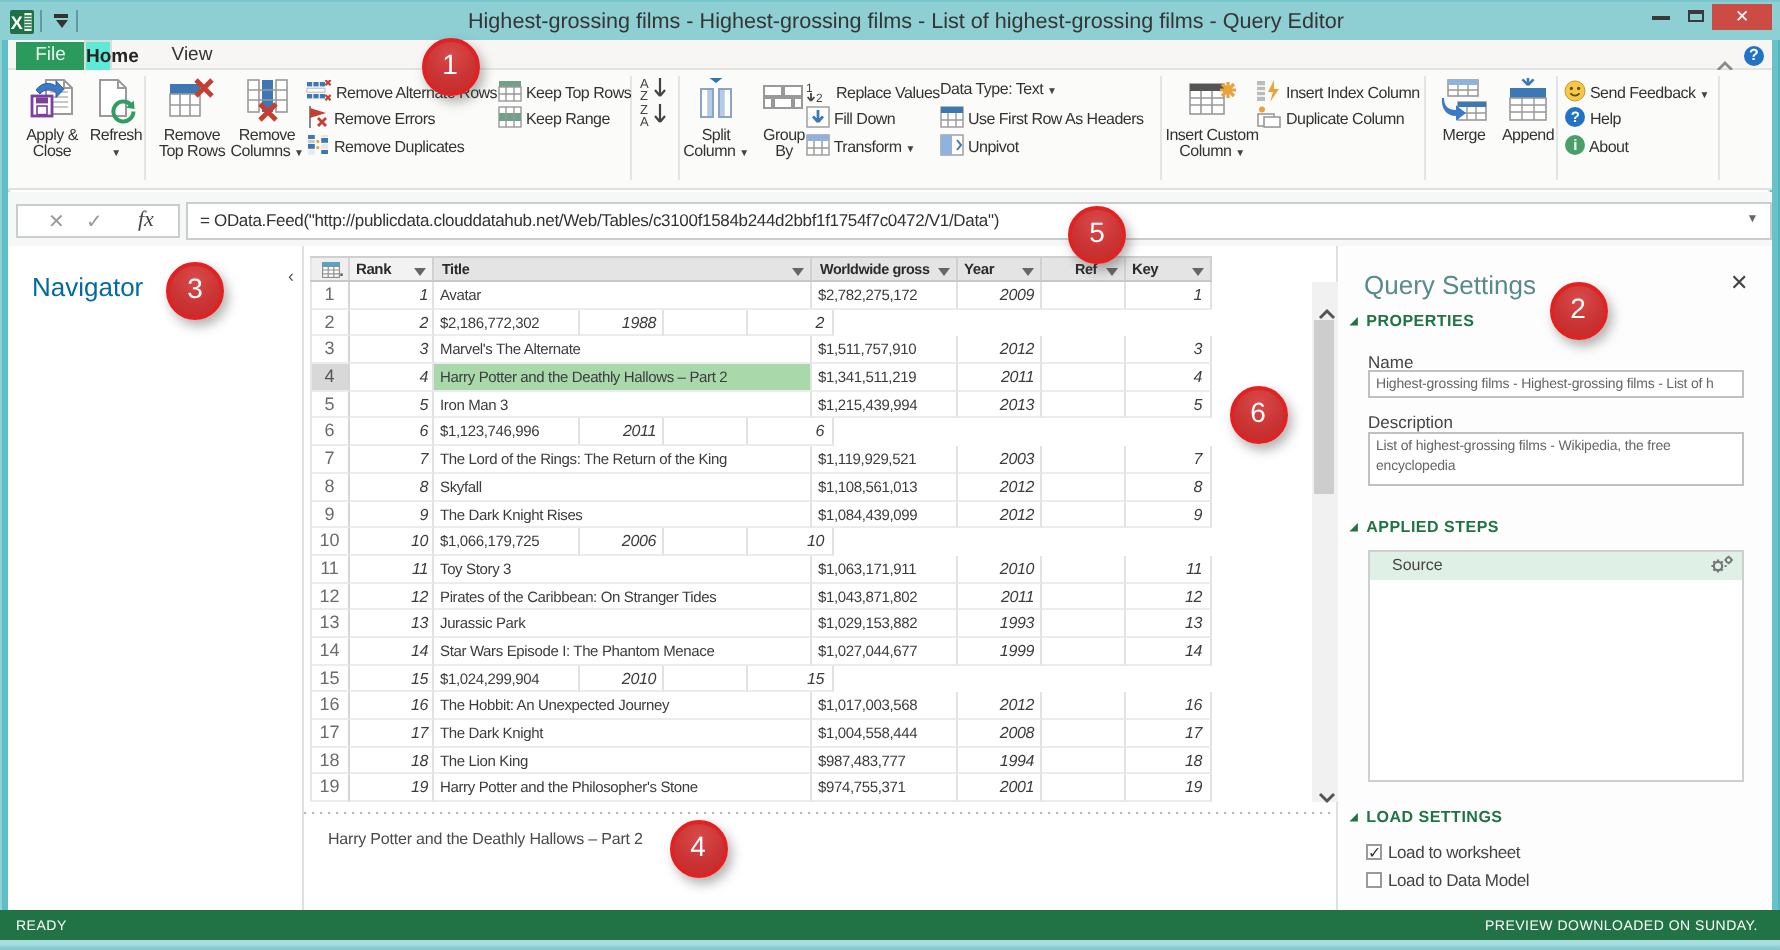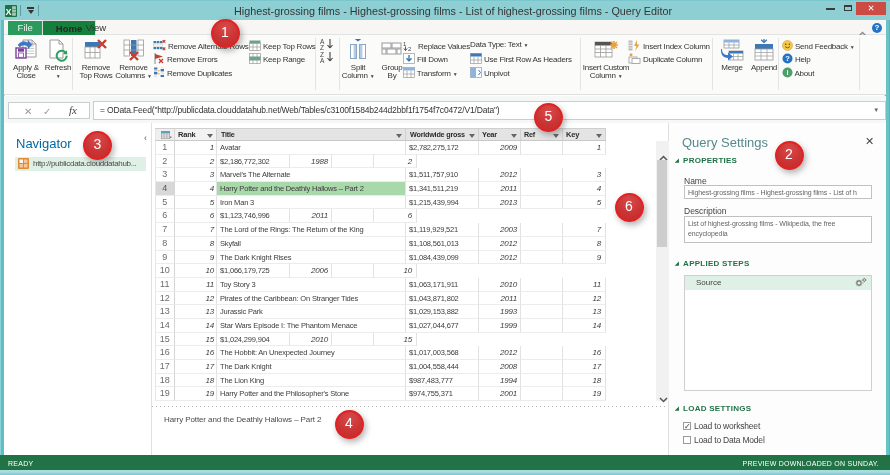--- a/index.html
+++ b/index.html
@@ -10,21 +10,21 @@
 #bl{position:absolute;left:0;top:0;width:5px;height:475px;background:linear-gradient(90deg,#8fd2d5 0 1px,#5fbec5 1px 4px,#b5e1e3 4px);}
 #br{position:absolute;left:884px;top:0;width:6px;height:475px;background:linear-gradient(90deg,#cfeaec 0 1px,#68c2c8 1px 5px,#54b5bd 5px);}
 #bb{position:absolute;left:0;top:469.5px;width:890px;height:5.5px;background:linear-gradient(180deg,#a9dcdf 0 2px,#84ccd1 4px,#79c7cd 5.5px);}
 #title{position:absolute;left:16px;top:3.5px;width:874px;text-align:center;font-size:10.8px;letter-spacing:0;color:#353535;}
 #closebtn{position:absolute;left:856px;top:1px;width:30px;height:13px;background:#cd4b45;color:#fff;text-align:center;font-size:8.5px;line-height:13px;}
 #minbtn{position:absolute;left:826px;top:7px;width:9px;height:2px;background:#3a3a3a;}
 #maxbtn{position:absolute;left:844px;top:4px;width:8px;height:6px;border:1px solid #3a3a3a;border-top:2px solid #3a3a3a;}
 
 #tabrow{position:absolute;left:4px;top:20px;width:882px;height:15px;background:#f7f6f4;border-bottom:1px solid #e3e3e1;}
 #filetab{position:absolute;left:8px;top:21px;width:34.5px;height:14px;background:#2a9a5d;color:#eaf6ee;font-size:9.5px;text-align:center;line-height:14px;}
-#hometab{position:absolute;left:42px;top:20px;width:54px;height:16px;background:#15803d;border:1px solid #dcdcda;border-bottom:none;color:#262626;font-size:9.5px;font-weight:bold;text-align:center;line-height:15px;}
+#hometab{position:absolute;left:42px;top:20px;width:14px;height:16px;background:#5eead4;border:1px solid #dcdcda;border-bottom:none;color:#262626;font-size:9.5px;font-weight:bold;text-align:center;line-height:15px;}
 #viewtab{position:absolute;left:81px;top:21px;width:30px;height:14px;color:#333;font-size:9.5px;text-align:center;line-height:14px;}
 #collapse{position:absolute;left:858px;top:23px;}
 #helpbtn{position:absolute;left:872px;top:23px;width:10px;height:10px;border-radius:50%;background:#2273c6;color:#fff;font-size:8px;font-weight:bold;text-align:center;line-height:10px;}
 
 #ribbon{position:absolute;left:4px;top:35px;width:882px;height:60px;background:#fbfbfa;border-bottom:1px solid #e0e0e0;}
 .grplabel{position:absolute;top:63px;font-size:8.5px;color:#7d7d7d;text-align:center;}
 .gsep{position:absolute;top:3px;width:1px;height:52px;background:#e4e4e4;}
 .bigbtn{position:absolute;top:4px;text-align:center;font-size:8px;letter-spacing:-0.25px;color:#333;line-height:7.8px;}
 .bigbtn .ic{display:block;margin:0 auto 2px auto;}
 .smallrow{position:absolute;font-size:8px;letter-spacing:-0.25px;color:#333;white-space:nowrap;}
@@ -47,21 +47,21 @@
 .th{display:flex;height:13.5px;background:#e4e4e4;border-top:1px solid #cfcfcf;border-bottom:1px solid #c8c8c8;font-size:7.2px;letter-spacing:-0.2px;font-weight:bold;color:#2b2b2b;}
 .th>div{border-right:1px solid #d0d0d0;position:relative;line-height:12px;padding-left:4px;white-space:nowrap;overflow:hidden;}
 .th .fl{position:absolute;right:3px;top:5px;width:0;height:0;border-left:3px solid transparent;border-right:3px solid transparent;border-top:4px solid #666;}
 .tr{display:flex;height:13.7px;font-size:7.5px;letter-spacing:-0.18px;color:#3c3c3c;}
 .tr>div{border-right:1px solid #e2e2e2;border-bottom:1px solid #ececec;line-height:13px;white-space:nowrap;overflow:hidden;}
 .c0{border-left:1px solid #e6e6e6;width:20.5px;color:#6b6b6b;text-align:center;font-size:9px;letter-spacing:0;border-right:1px solid #d5d5d5 !important;}
 .c1{width:42px;text-align:right;font-style:italic;font-size:8px;padding-right:2px;}
 .c2{width:189px;padding-left:3px;}
 .c3{width:73px;padding-left:3px;}
 .c4{width:42px;text-align:right;font-style:italic;font-size:8px;padding-right:3px;}
-.c5{width:42px;}
+.c5{width:42px;text-align:center;}
 .c6{width:43px;text-align:right;font-style:italic;font-size:8px;padding-right:4px;}
 .green{background:#a9d8ab;}
 
 #sbar{position:absolute;left:652px;top:18px;width:15px;height:260px;background:#f1f1f1;}
 
 #ppane{position:absolute;left:148px;top:283px;width:516px;height:49px;}
 #pdots{position:absolute;left:0;top:0;width:516px;height:1px;background-image:repeating-linear-gradient(90deg,#b4b4b4 0 1px,transparent 1px 4px);}
 #ptext{position:absolute;left:12px;top:8.5px;font-size:8px;letter-spacing:-0.1px;color:#4a4a4a;white-space:nowrap;}
 
 #qs{position:absolute;left:665px;top:0;width:215px;height:332px;background:#fdfdfd;}
@@ -367,27 +367,20 @@
     <div id="finput">= OData.Feed("http://publicdata.clouddatahub.net/Web/Tables/c3100f1584b244d2bbf1f1754f7c0472/V1/Data")
       <div id="fdd">▼</div>
     </div>
   </div>
 
   <div id="main">
     <div id="navdiv"></div>
       <div id="qsdiv"></div>
     <div id="navtitle">Navigator</div>
     <div id="navcol">‹</div>
-    <div id="navitem"><svg style="vertical-align:-3px;margin:0 4px 0 3px" width="11" height="11" viewBox="0 0 11 11">
-          <rect x="0" y="0" width="11" height="11" rx="1" fill="#e08a33"></rect>
-          <rect x="1.5" y="1.5" width="3.5" height="3.5" fill="#fff" opacity="0.95"></rect>
-          <rect x="6" y="1.5" width="3.5" height="3.5" fill="#f6c79b"></rect>
-          <rect x="1.5" y="6" width="3.5" height="3.5" fill="#f6c79b"></rect>
-          <rect x="6" y="6" width="3.5" height="3.5" fill="#f6c79b"></rect>
-        </svg>http://publicdata.clouddatahub...</div>
 
     <div id="tbl">
       <div class="th">
         <div class="c0" style="background:#efefef;padding-left:1px;text-align:left;"><svg width="9" height="8" viewBox="0 0 9 8" style="vertical-align:-1px;margin-left:4px;">
               <rect x="0" y="0" width="9" height="2.2" fill="#56a3c4"></rect>
               <rect x="0.3" y="2.2" width="8.4" height="5.5" fill="#fdfdfd" stroke="#909090" stroke-width="0.6"></rect>
               <path d="M0.3 4h8.4 M0.3 5.9h8.4 M3.1 2.2v5.5 M5.9 2.2v5.5" stroke="#909090" stroke-width="0.6"></path>
             </svg><span style="font-weight:bold;">.</span></div>
         <div class="c1" style="font-style:normal;font-size:7.5px;text-align:left;padding-left:3px;background:#f2f2f2;">Rank<span class="fl"></span></div>
         <div class="c2">Title<span class="fl"></span></div>

